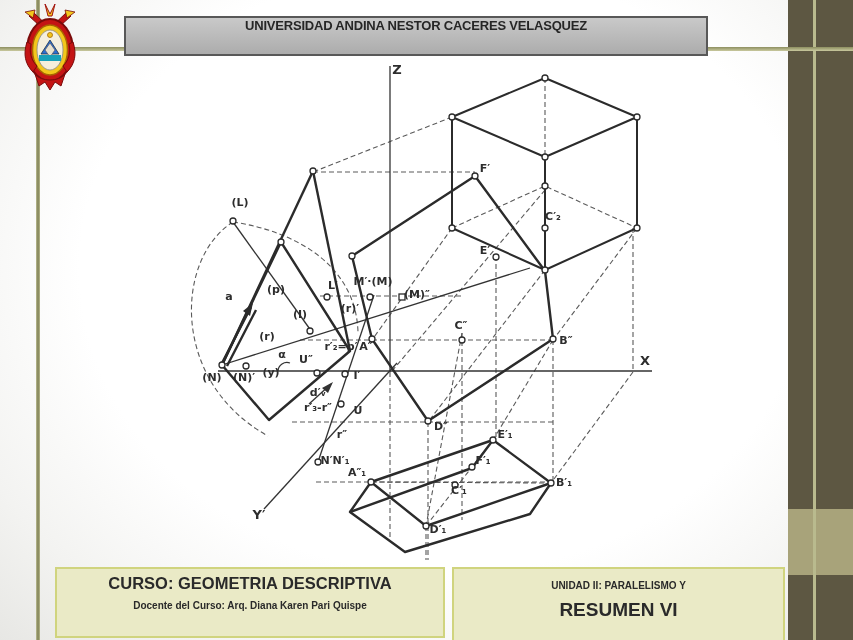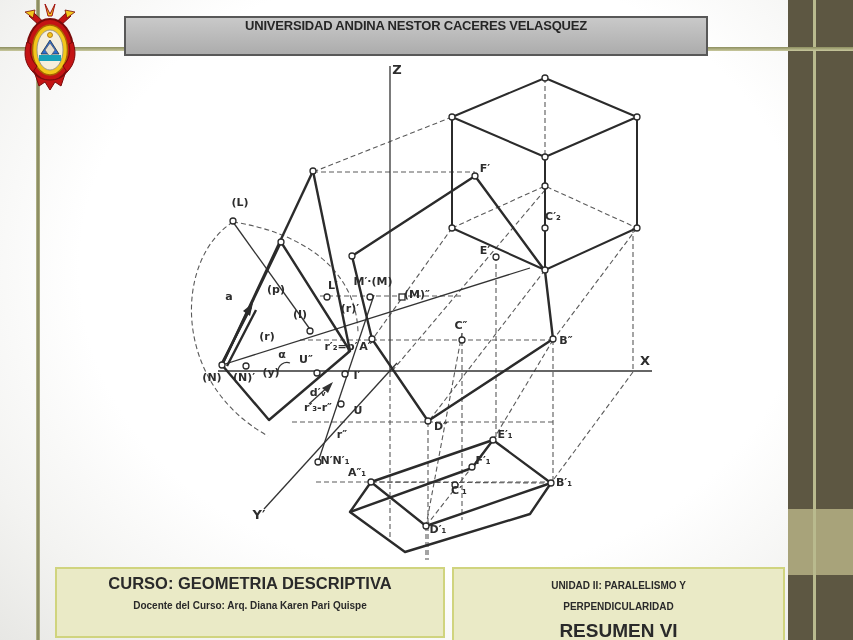--- a/index.html
+++ b/index.html
@@ -232,15 +232,14 @@
       <text x="438" y="533" font-size="11" text-anchor="middle">D′₁</text>
     </g>
 </svg>
 
 <div class="abs fbox fbox-left">
   <div class="f-line1">CURSO: GEOMETRIA DESCRIPTIVA</div>
   <div class="f-line2">Docente del Curso: Arq. Diana Karen Pari Quispe</div>
 </div>
 <div class="abs fbox fbox-right">
   <div class="r-line1">UNIDAD II: PARALELISMO Y</div>
-  <div class="r-line1">PERPENDICULARIDAD</div>
   <div class="r-line3">RESUMEN VI</div>
 </div>
 
 </body></html>

